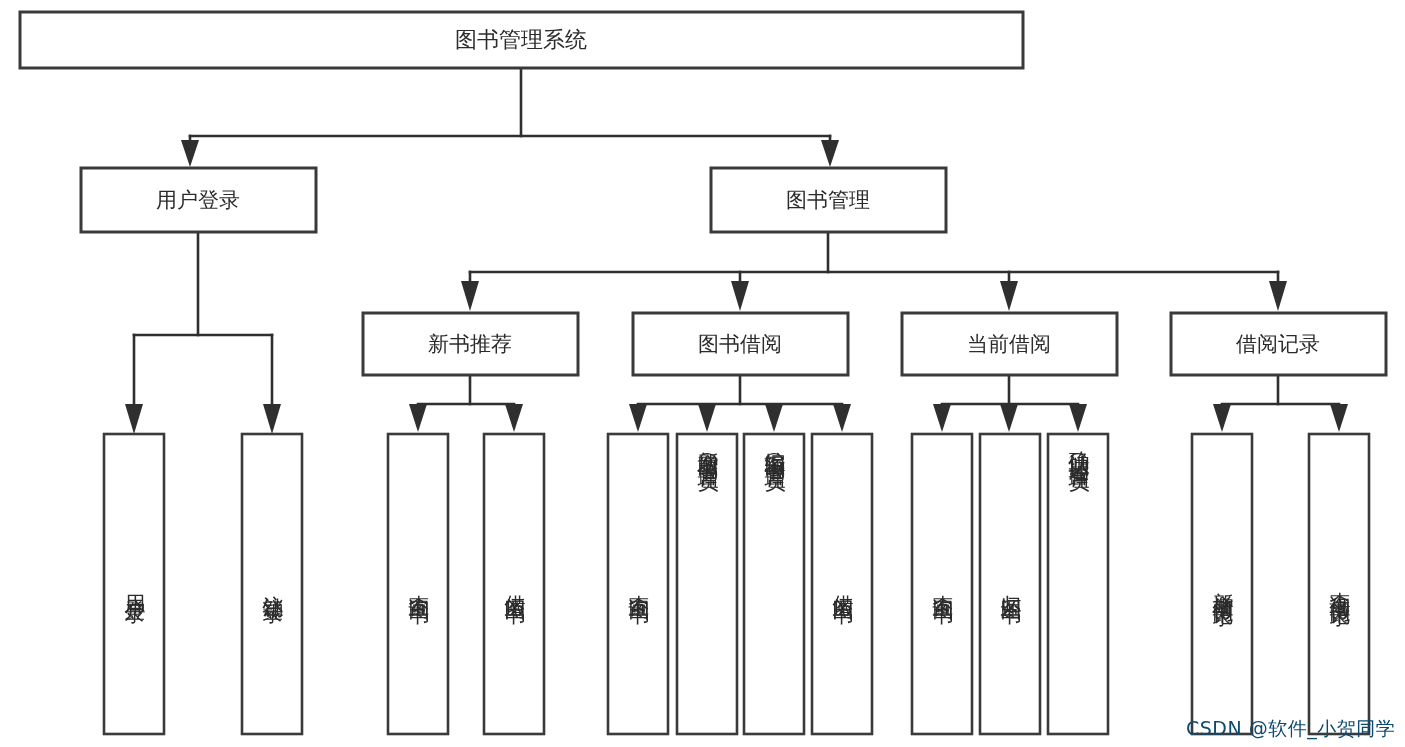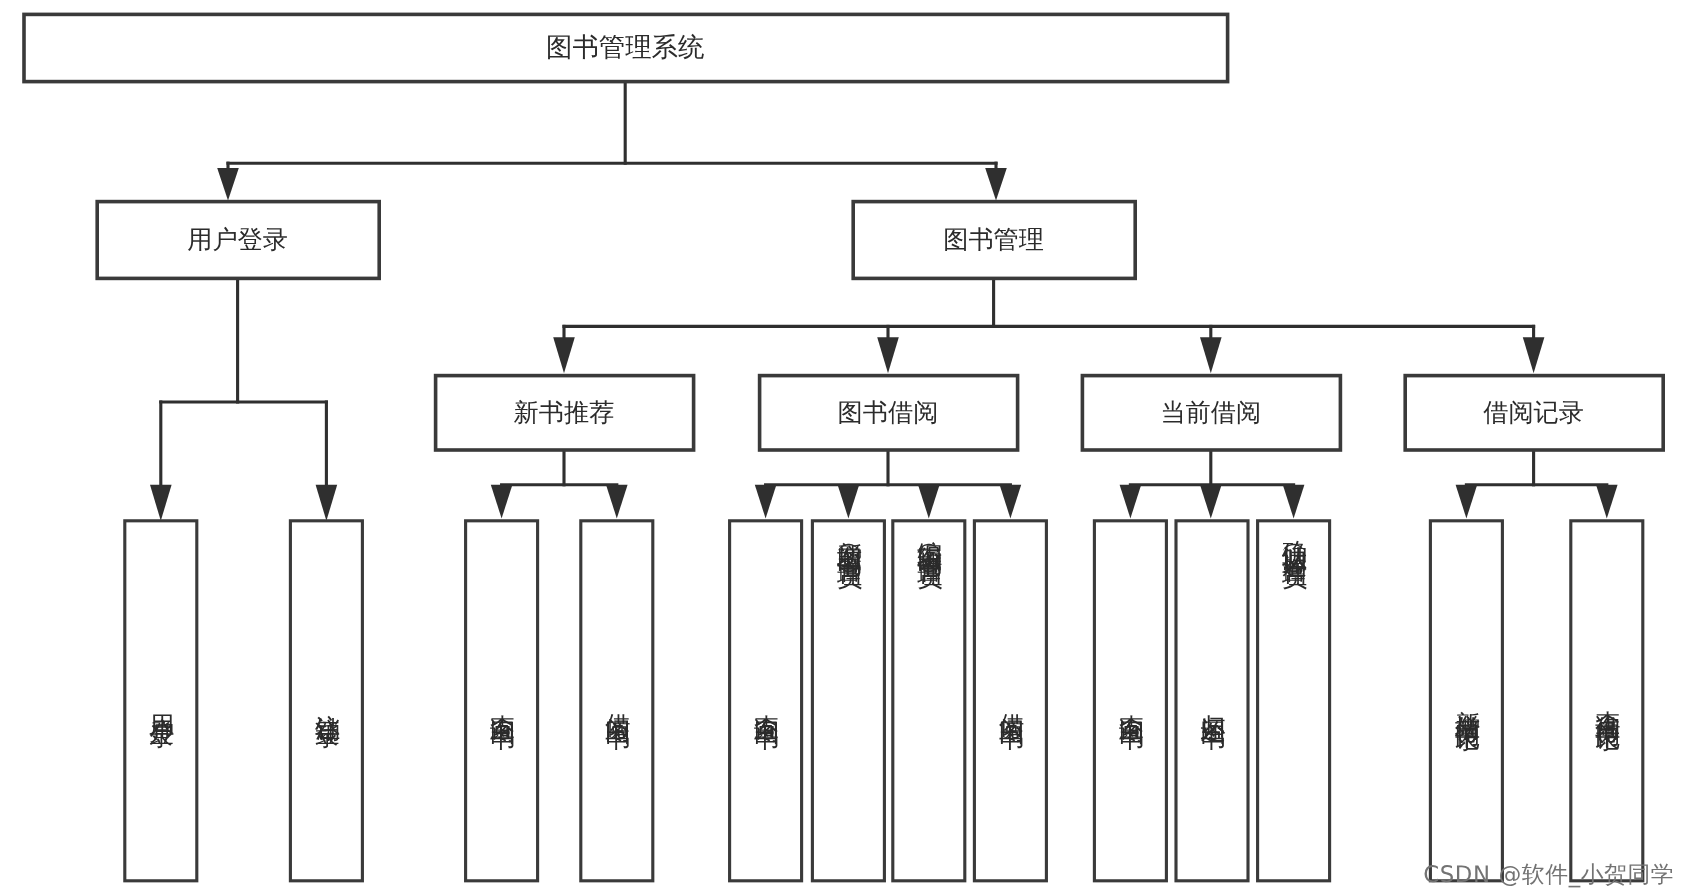--- a/index.html
+++ b/index.html
@@ -73,21 +73,21 @@
     letter-spacing: 3px;
     white-space: nowrap;
     text-align: center;
   }
   .watermark {
     position: absolute;
     left: 1186px;
     top: 716px;
     font-family: "DejaVu Sans", "Liberation Sans", sans-serif;
     font-size: 19px;
-    color: #737373;
+    color: #0c4a6e;
     white-space: nowrap;
     letter-spacing: 0.5px;
   }
 </style>
 </head>
 <body>
 
 <div id="diagram-root">
 
   <svg class="diagram" viewBox="0 0 1405 747">

